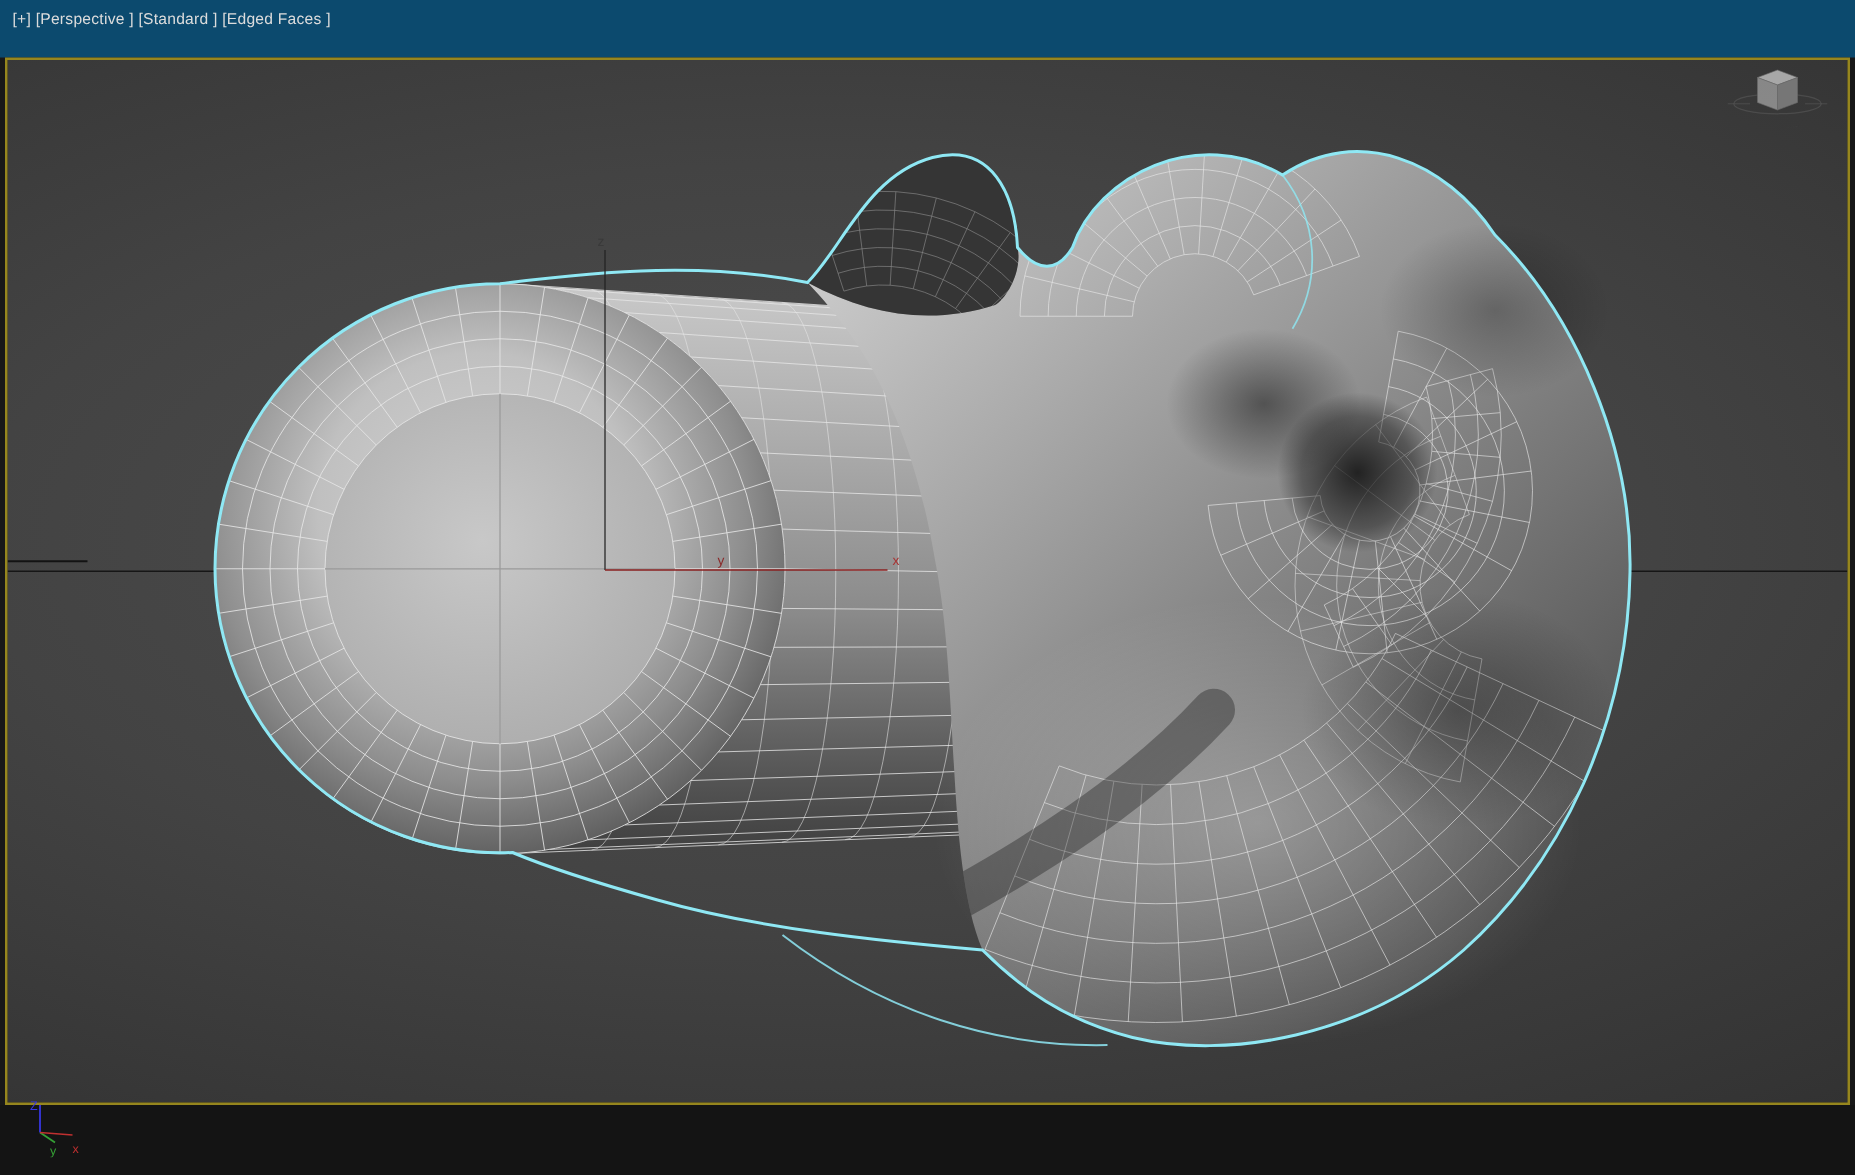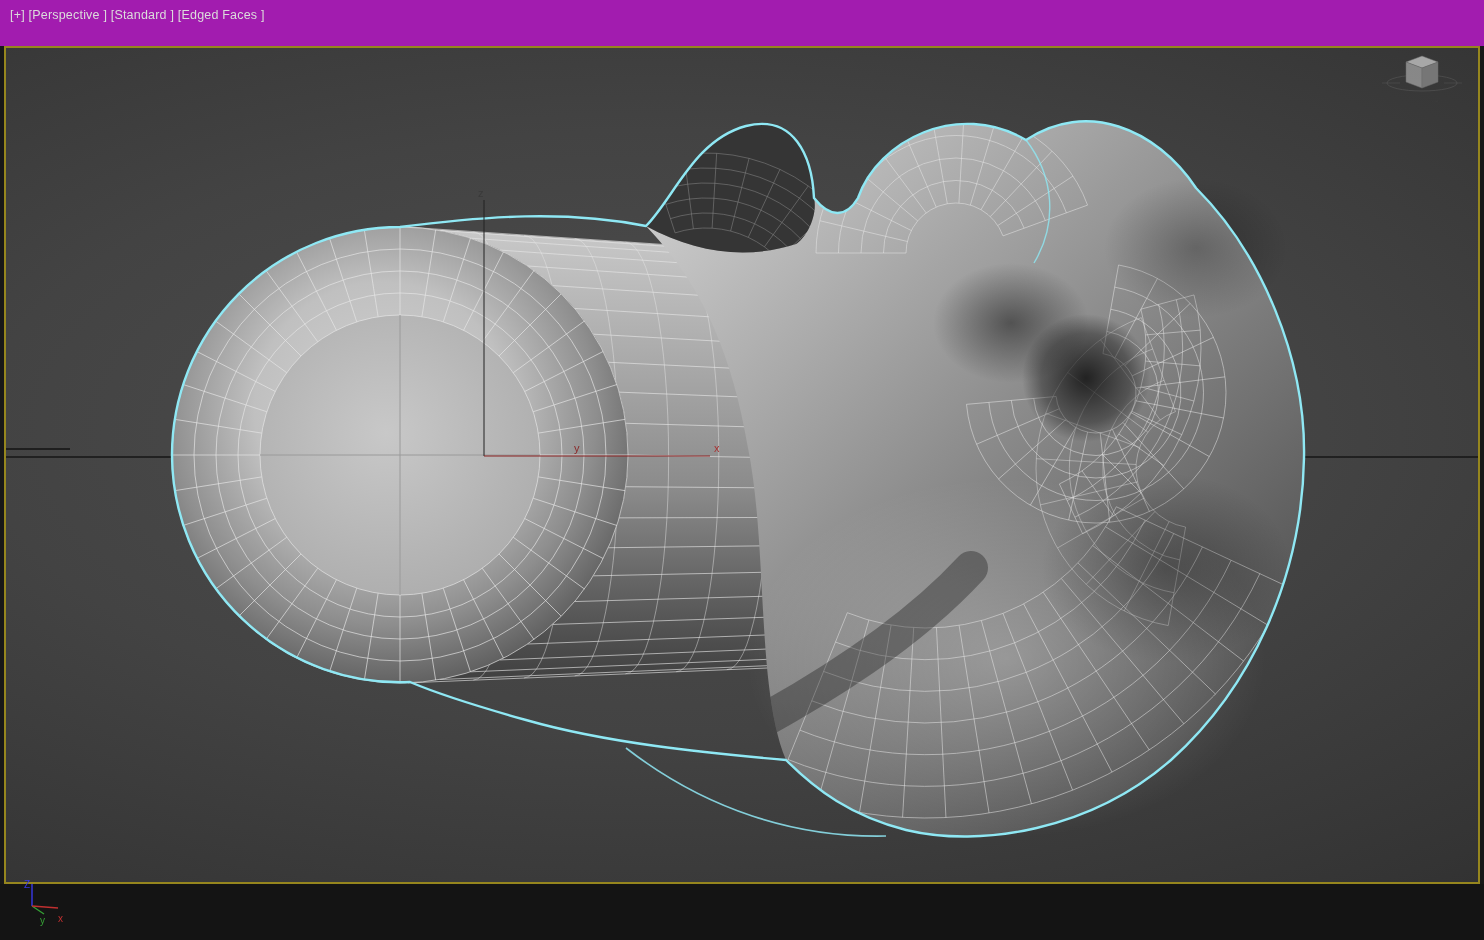--- a/index.html
+++ b/index.html
@@ -1,21 +1,21 @@
 <!DOCTYPE html>
 <html><head>
 <meta charset="utf-8">
 <style>
   * { margin:0; padding:0; box-sizing:border-box; }
   html,body { width:1484px; height:940px; overflow:hidden; background:#161616;
               font-family:"Liberation Sans", sans-serif; }
   #stage { position:relative; width:1484px; height:940px; background:#181818; }
 
   
-  #topbar { position:absolute; left:0; top:0; width:100%; height:46px; background:#a21caf; }
+  #topbar { position:absolute; left:0; top:0; width:100%; height:46px; background:#0c4a6e; }
   #vp-label { position:absolute; left:10px; top:8px; font-size:12.5px; color:#dcdcdc;
               letter-spacing:0.2px; white-space:pre; }
   #vp-label span { cursor:pointer; }
 
   
   #viewport { position:absolute; left:4px; top:46px; width:1476px; height:838px;
               border:2px solid #96861e;
               background:radial-gradient(ellipse 120% 95% at 44% 46%,
                          #4e4e4e 0%, #434343 38%, #343434 70%, #242424 100%);
               overflow:hidden; }

